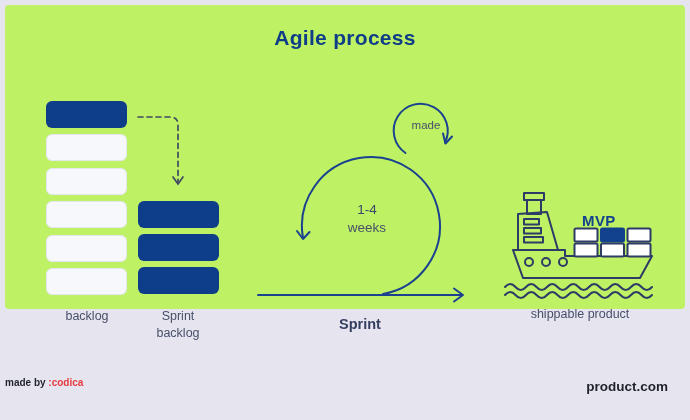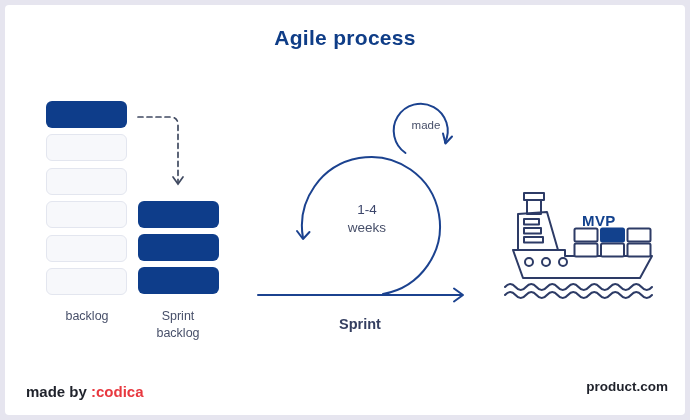--- a/index.html
+++ b/index.html
@@ -1,19 +1,19 @@
 <!DOCTYPE html>
 <html><head>
 <meta charset="utf-8">
 <style>
   * { margin:0; padding:0; box-sizing:border-box; }
   html,body { width:690px; height:420px; overflow:hidden; }
   body { font-family:"Liberation Sans", sans-serif; background:#e6e5ef; }
   .frame { width:690px; height:420px; padding:5px; }
-  .card { position:relative; width:680px; height:410px; background:#ffffff; border-radius:4px; }
+  .card { position:relative; width:680px; height:304px; background:#bef264; border-radius:4px; }
 
   .title { position:absolute; top:21px; left:0; width:100%; text-align:center;
            font-size:21px; font-weight:700; color:#0f3d87; letter-spacing:.3px; }
 
   
   .stack { position:absolute; display:flex; flex-direction:column; gap:6.4px; }
   .stack.product { left:41px; top:96px; }
   .stack.sprint  { left:133px; top:195.5px; }
   .backlog-box { width:81px; height:27px; border-radius:6px; }
   .backlog-box.filled { background:#0e3d8a; }
@@ -41,21 +41,21 @@
                     font-size:13.5px; line-height:18px; color:#474f69; }
   .duration-label .val { font-weight:400; color:#3c466b; }
   .sprint-label { position:absolute; left:295px; top:311px; width:120px; text-align:center;
                   font-size:14.5px; font-weight:700; color:#343e60; }
 
   .mvp-label { position:absolute; left:577px; top:207px; width:60px; text-align:left;
                font-size:15px; font-weight:700; color:#12418d; letter-spacing:.4px; }
   .ship-caption { position:absolute; left:495px; top:301px; width:160px; text-align:center;
                   font-size:12.5px; line-height:17px; color:#474f69; }
 
-  .footer-left  { position:absolute; left:21px; top:372px; font-size:15px; font-weight:600; color:#1f222b;margin-top:6px; }
+  .footer-left  { position:absolute; left:0; top:372px; font-size:10px; font-weight:600; color:#1f222b; }
   .footer-left .brand { font-weight:700; color:#e8383f; }
   .footer-right { position:absolute; right:17px; top:374px; font-size:13.5px; font-weight:600; color:#1f222b; }
 </style>
 </head>
 <body>
 
 <div class="frame">
   <div class="card">
 
     <div class="title">Agile process</div>
@@ -124,19 +124,20 @@
           <rect x="74.5" y="55.5" width="23" height="13" rx="1.5" class="container"></rect>
           <rect x="101" y="55.5" width="23" height="13" rx="1.5" class="container"></rect>
           <rect x="127.5" y="55.5" width="23" height="13" rx="1.5" class="container"></rect>
         </g>
       <path class="ship-stroke" d="M5,99 q5.25,-6 10.5,0 t10.5,0 t10.5,0 t10.5,0 t10.5,0 t10.5,0 t10.5,0 t10.5,0 t10.5,0 t10.5,0 t10.5,0 t10.5,0 t10.5,0 t10.5,0"></path>
       <path class="ship-stroke" d="M5,107 q5.25,-6 10.5,0 t10.5,0 t10.5,0 t10.5,0 t10.5,0 t10.5,0 t10.5,0 t10.5,0 t10.5,0 t10.5,0 t10.5,0 t10.5,0 t10.5,0 t10.5,0"></path>
     </svg>
 
     <div class="mvp-label">MVP</div>
     <div class="ship-caption">
+      <div>shippable product</div>
     </div>
 
     <div class="footer-left"><span>made by </span><span class="brand">:codica</span></div>
     <div class="footer-right">product.com</div>
 
   </div>
 </div>
 
 </body></html>

